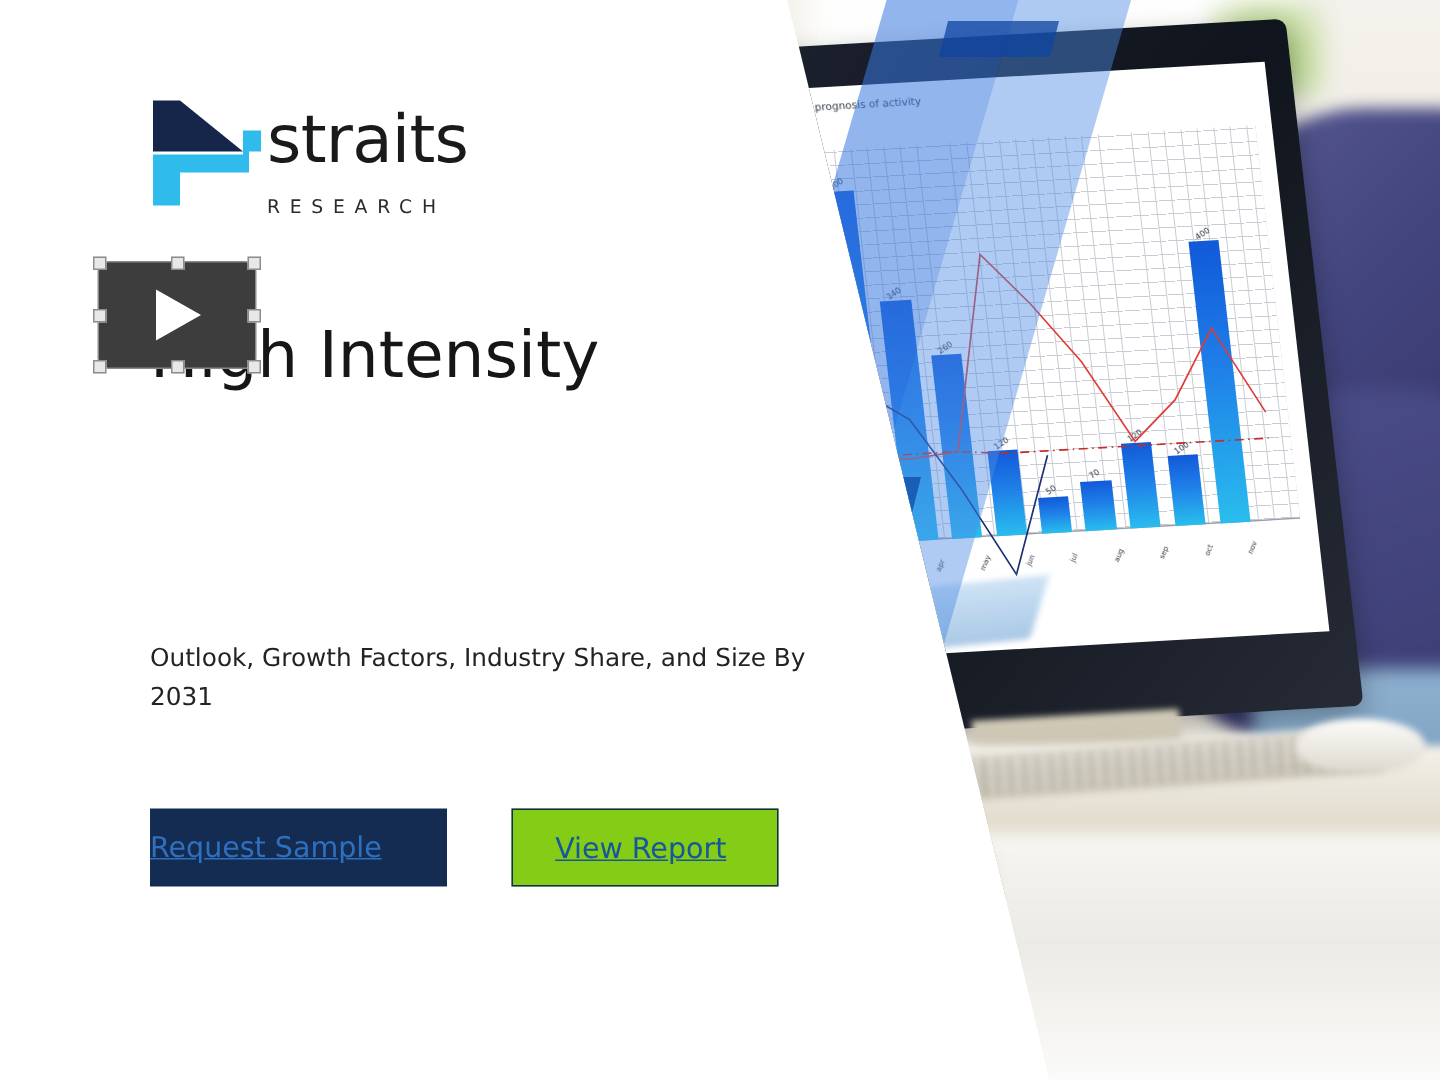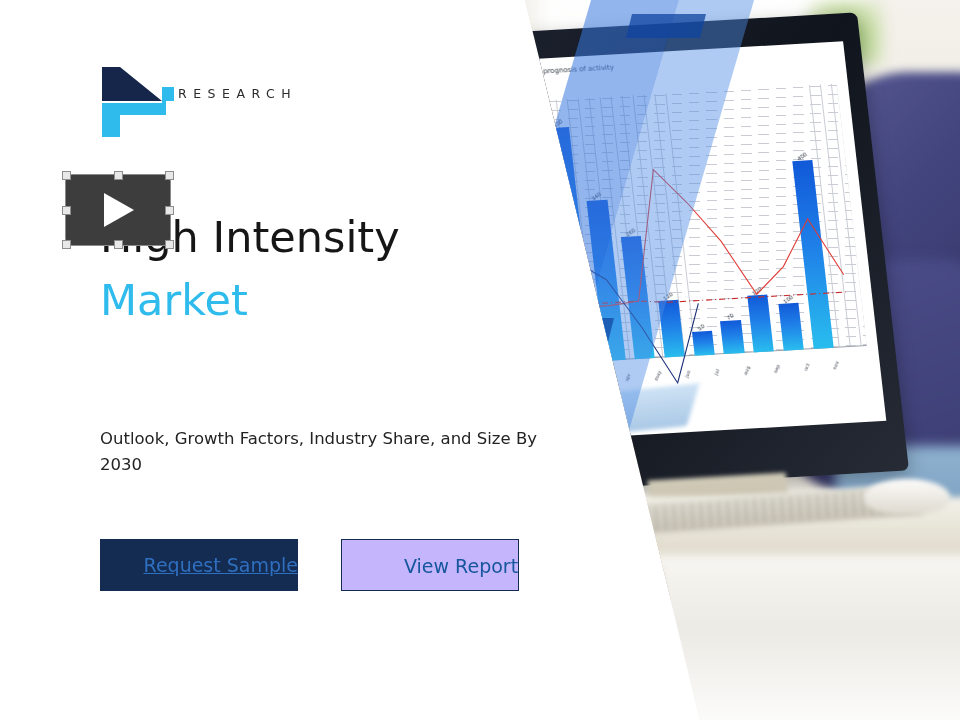--- a/index.html
+++ b/index.html
@@ -451,44 +451,46 @@
   }
 
   .buttons {
     position: absolute;
     left: 100px;
     top: 539px;
   }
   .btn {
     display: inline-block;
     box-sizing: border-box;
-    text-align: right;
+    text-align: left;
     cursor: pointer;
     vertical-align: top;
   }
   .btn-primary {
     width: 198px;
     height: 52px;
     line-height: 52px;
     background: #142c52;
     color: #2f6fc0;
     font-size: 19px;
     text-decoration: underline;
     font-family: "DejaVu Sans", "Liberation Sans", sans-serif;
   }
   .btn-secondary {
     width: 178px;
     height: 52px;
     line-height: 52px;
     margin-left: 38px;
-    background: #c4b5fd;
+    background: #84cc16;
     border: 1.5px solid #142c52;
     color: #16569c;
     font-size: 19px;
-    font-family: "DejaVu Sans", "Liberation Sans", sans-serif;
+    text-decoration: underline;
+    font-family: "DejaVu Sans", "Liberation Sans", sans-serif;
+    padding-left: 28px;
   }
 </style>
 </head>
 <body>
 
 <div class="slide">
 
   <div class="photo-panel">
     <div class="photo">
       <div class="bg-wall"></div>
@@ -594,42 +596,42 @@
   </div>
 
   <div class="content">
 
     <div class="logo">
       <svg class="logo-mark" viewBox="0 0 76 74">
         <polygon points="2,2 2,36 62,36 20,2" fill="#16254a"></polygon>
         <polygon points="2,38 2,72 20,72 20,50 66,50 66,36 74,36 74,22 62,22 62,38" fill="#2fbced"></polygon>
       </svg>
       <div class="logo-text">
+        <div class="logo-word">straits</div>
         <div class="logo-sub">RESEARCH</div>
       </div>
     </div>
 
     <div class="play-button">
       <div class="play-triangle"></div>
       <span class="handle h-tl"></span>
       <span class="handle h-tc"></span>
       <span class="handle h-tr"></span>
       <span class="handle h-ml"></span>
       <span class="handle h-mr"></span>
       <span class="handle h-bl"></span>
       <span class="handle h-bc"></span>
       <span class="handle h-br"></span>
     </div>
 
     <div class="headline">
       <div>High Intensity</div>
-      <div class="accent">Market</div>
     </div>
 
-    <div class="subhead">Outlook, Growth Factors, Industry Share, and Size By 2030</div>
+    <div class="subhead">Outlook, Growth Factors, Industry Share, and Size By 2031</div>
 
     <div class="buttons">
       <span class="btn btn-primary">Request Sample</span>
       <span class="btn btn-secondary">View Report</span>
     </div>
 
   </div>
 </div>
 
 </body></html>

